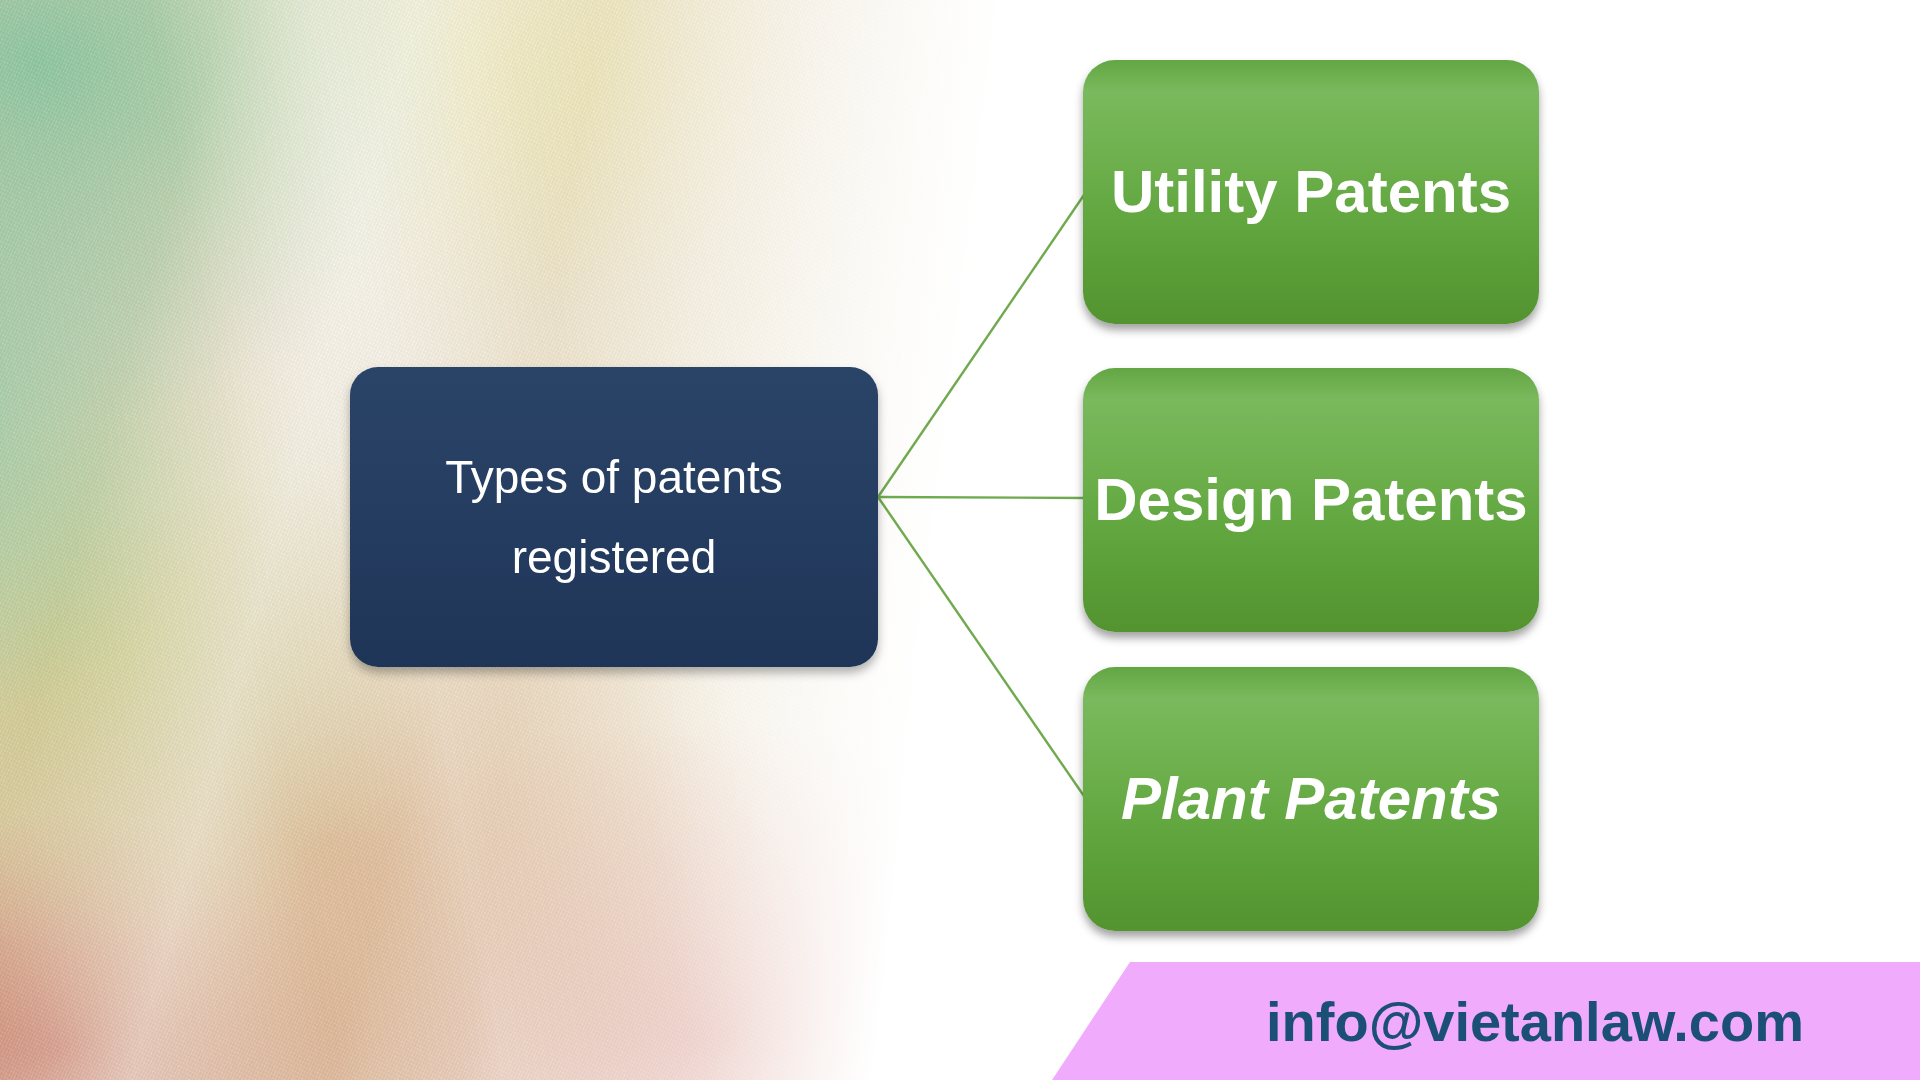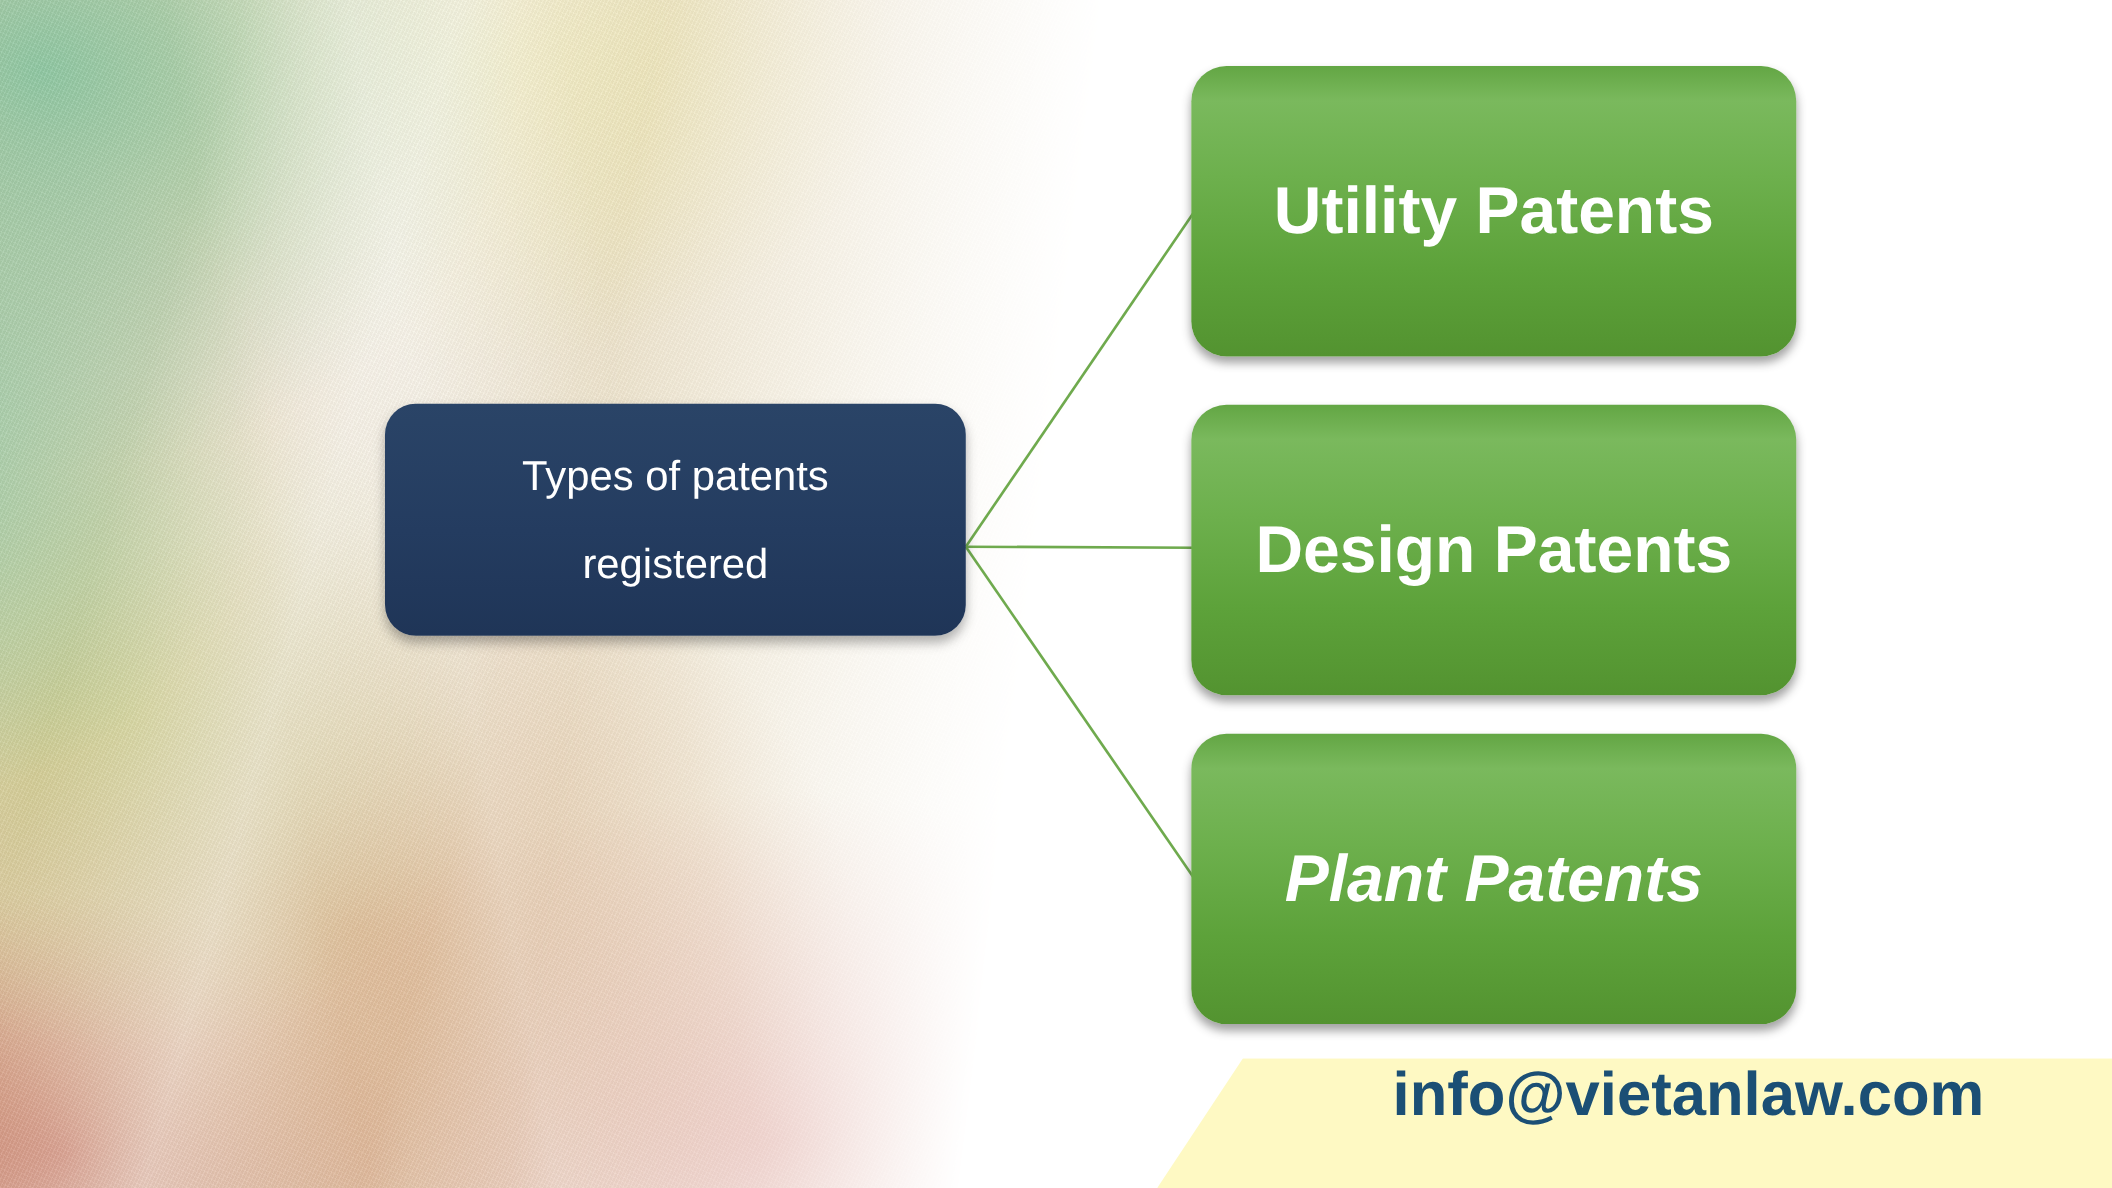--- a/index.html
+++ b/index.html
@@ -30,49 +30,49 @@
     -webkit-mask-image:linear-gradient(97deg,#000 0%,#000 29%,rgba(0,0,0,0.55) 38%,transparent 49%);
             mask-image:linear-gradient(97deg,#000 0%,#000 29%,rgba(0,0,0,0.55) 38%,transparent 49%);
   }
 
   
   .connectors{position:absolute;left:0;top:0;pointer-events:none;}
   .connectors line{stroke:#6faa4e;stroke-width:2.4;fill:none;}
 
   
   .root-box{
-    position:absolute;left:350px;top:367px;width:528px;height:211px;
+    position:absolute;left:350px;top:367px;width:528px;height:300px;
     border-radius:28px;
     background:linear-gradient(180deg,#2a4467 0%,#243c60 55%,#1f3557 100%);
     box-shadow:0 6px 10px rgba(40,40,40,0.35);
     display:flex;flex-direction:column;justify-content:center;align-items:center;
-    color:#ffffff;font-size:38px;font-weight:400;line-height:80px;text-align:center;
+    color:#ffffff;font-size:46px;font-weight:400;line-height:80px;text-align:center;
   }
   .root-box .ln{display:block;}
 
   
   .branch-box{
-    position:absolute;left:1083px;width:550px;height:264px;
+    position:absolute;left:1083px;width:456px;height:264px;
     border-radius:32px;
     background:linear-gradient(180deg,#63a644 0%,#7ab95d 12%,#6db04d 38%,#5da23a 70%,#539330 100%);
     box-shadow:0 6px 9px rgba(50,50,50,0.45);
     display:flex;flex-direction:column;justify-content:center;align-items:center;
     color:#ffffff;font-size:60px;font-weight:700;line-height:82px;text-align:center;
   }
   .branch-box .ln{display:block;}
   #branch-utility{top:60px;}
   #branch-design{top:368px;}
   #branch-plant{top:667px;font-style:italic;}
 
   
   .footer-band{
     position:absolute;left:1040px;top:962px;width:880px;height:118px;
-    background:#fef9c3;
+    background:#f0abfc;
     clip-path:polygon(90px 0, 100% 0, 100% 100%, 12px 100%);
-    display:flex;align-items:flex-start;justify-content:center;
+    display:flex;align-items:center;justify-content:center;
     padding-left:110px;box-sizing:border-box;
   }
   .footer-band .email{
     color:#1b4f75;font-size:56px;font-weight:700;letter-spacing:0px;
   }
 </style>
 </head>
 <body>
 
 <div class="slide">

